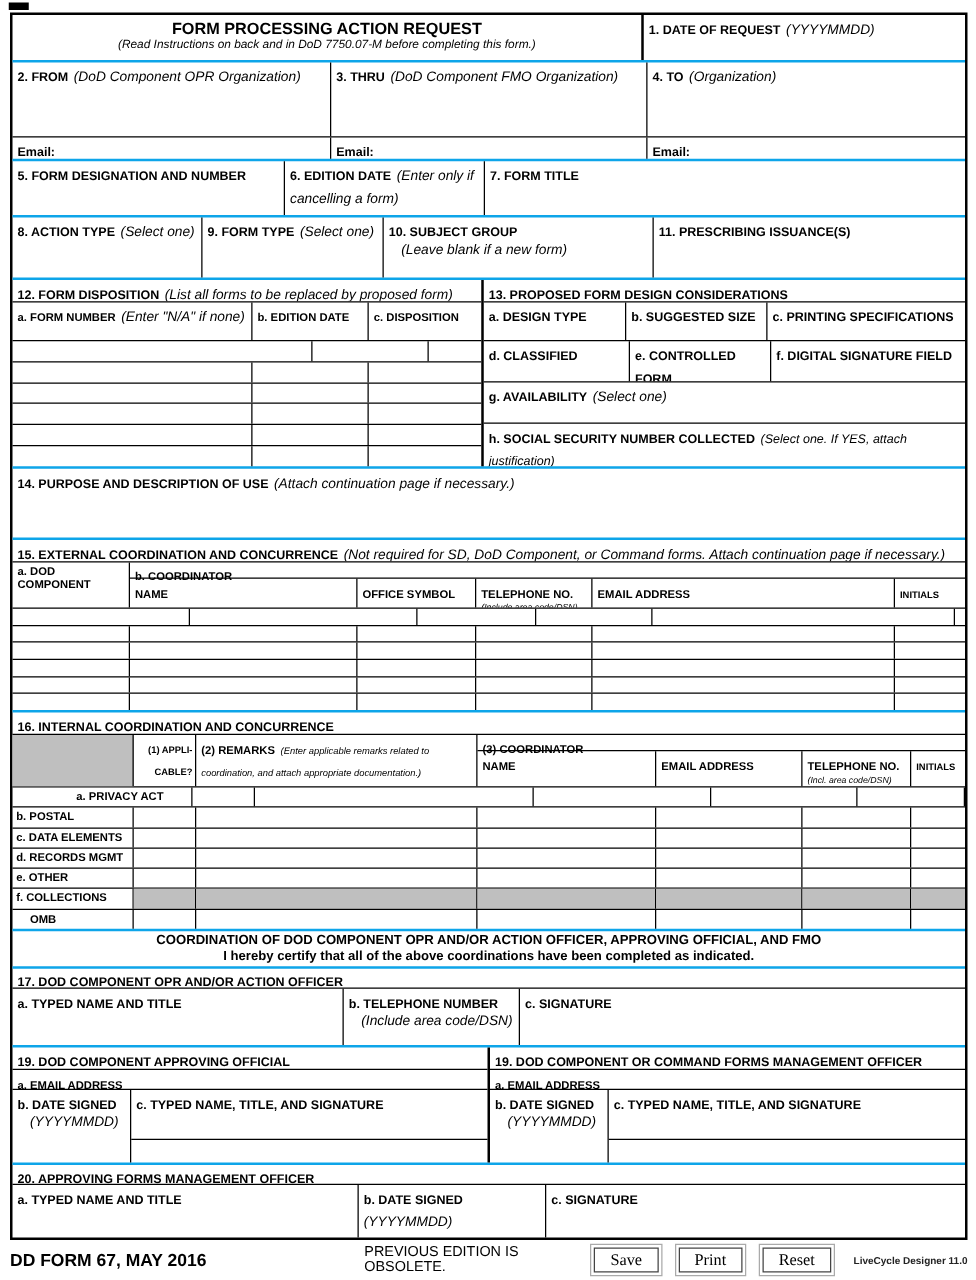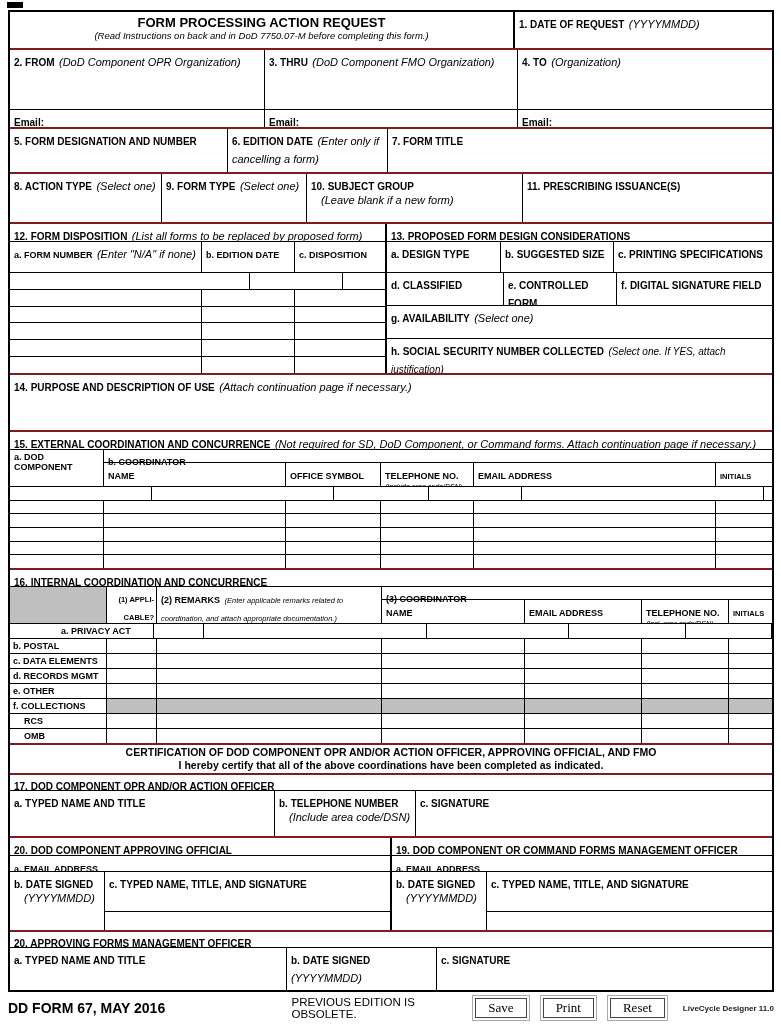--- a/index.html
+++ b/index.html
@@ -7,21 +7,21 @@
   body { font-family: "Liberation Sans", sans-serif; color: #000; position: relative; }
 
   .artifact { position:absolute; left:7px; top:2px; width:16px; height:6px; background:#000; }
 
   .form { position: absolute; left: 8px; top: 10px; width: 766px; height: 982px;
           border: 2px solid #000; display: flex; flex-direction: column; background: #fff; }
 
   .row { display: flex; min-height: 0; }
   .col { display: flex; flex-direction: column; min-height: 0; }
   .bb1 { border-bottom: 1px solid #000; }
-  .bb2 { border-bottom: 2px solid #7f1d1d; }
+  .bb2 { border-bottom: 2px solid #0ea5e9; }
   .br2 { border-right: 2px solid #000 !important; }
 
   .cell { border-right: 1px solid #000; padding: 2px 4px; overflow: hidden; position: relative; }
   .cell.last { border-right: none; }
 
   .lbl  { font-weight: bold; font-size: 10px; line-height: 11px; }
   .hint { font-style: italic; font-weight: normal; font-size: 11px; }
   .hint.block { display: block; padding-left: 10px; }
   .sec-hdr { padding: 2px 4px; overflow: hidden; white-space: nowrap; }
 
@@ -418,42 +418,33 @@
         <div class="gen-row shaded">
           <div class="rlabel">f. COLLECTIONS</div>
           <div></div>
           <div></div>
           <div></div>
           <div></div>
           <div></div>
           <div></div>
         </div>
         <div class="gen-row">
-          <div class="rlabel indent">RCS</div>
-          <div></div>
-          <div></div>
-          <div></div>
-          <div></div>
-          <div></div>
-          <div></div>
-        </div>
-        <div class="gen-row">
           <div class="rlabel indent">OMB</div>
           <div></div>
           <div></div>
           <div></div>
           <div></div>
           <div></div>
           <div></div>
         </div>
       </div>
   </div>
 
   <div class="col bb2 cert" style="height:30px">
-    <div>CERTIFICATION OF DOD COMPONENT OPR AND/OR ACTION OFFICER, APPROVING OFFICIAL, AND FMO</div>
+    <div>COORDINATION OF DOD COMPONENT OPR AND/OR ACTION OFFICER, APPROVING OFFICIAL, AND FMO</div>
     <div>I hereby certify that all of the above coordinations have been completed as indicated.</div>
   </div>
 
   <div class="col bb2" style="height:63px">
     <div class="sec-hdr bb1" style="height:16px;padding-top:1px">
       <span class="lbl">17. DOD COMPONENT OPR AND/OR ACTION OFFICER</span>
     </div>
     <div class="row" style="flex:1">
       <div class="cell" style="width:265px">
         <span class="lbl">a. TYPED NAME AND TITLE</span>
@@ -464,21 +455,21 @@
       </div>
       <div class="cell last" style="flex:1">
         <span class="lbl">c. SIGNATURE</span>
       </div>
     </div>
   </div>
 
   <div class="row bb2" style="height:94px">
     <div class="half br2">
       <div class="sec-hdr bb1" style="height:18px">
-        <span class="lbl">20. DOD COMPONENT APPROVING OFFICIAL</span>
+        <span class="lbl">19. DOD COMPONENT APPROVING OFFICIAL</span>
       </div>
       <div class="bb1" style="height:16px;padding:2px 4px">
         <span class="lbl" style="font-size:9px">a. EMAIL ADDRESS</span>
       </div>
       <div class="row" style="flex:1">
         <div class="cell" style="width:95px">
           <span class="lbl">b. DATE SIGNED</span>
           <span class="hint block">(YYYYMMDD)</span>
         </div>
         <div class="col last" style="flex:1">

